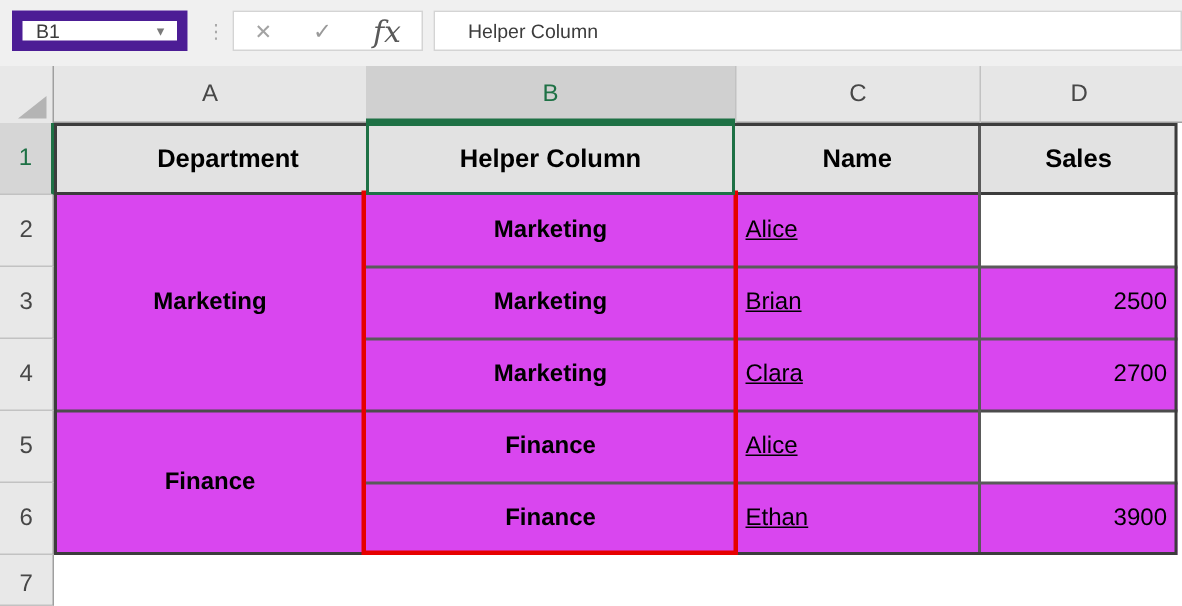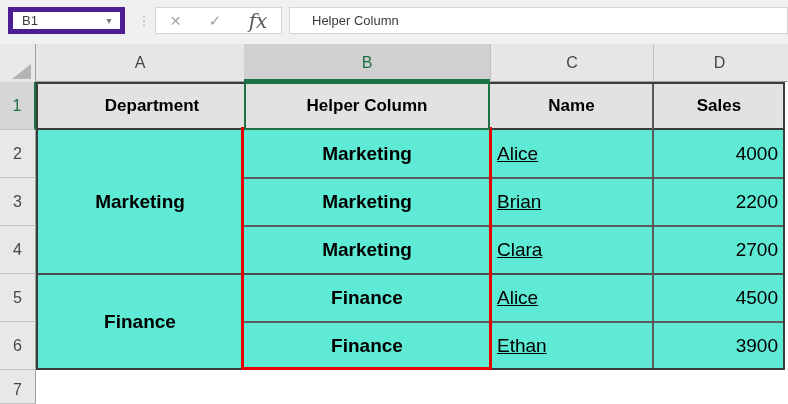--- a/index.html
+++ b/index.html
@@ -3,21 +3,21 @@
 <meta charset="utf-8">
 <style>
   * { margin:0; padding:0; box-sizing:border-box; }
   html,body { width:788px; height:404px; overflow:hidden; background:#fff;
     font-family:"Liberation Sans", sans-serif; }
   .stage { position:relative; width:788px; height:404px; background:#fff; }
 
   
   .chrome { position:absolute; left:0; top:0; width:788px; height:44px; background:#f0f0f0; }
   .namebox { position:absolute; left:8px; top:7px; width:117px; height:27px; background:#fff;
-    border:5px solid #4c1d95; display:flex; align-items:center; font-size:13px; color:#3c3c3c; }
+    border:7px solid #4c1d95; display:flex; align-items:center; font-size:13px; color:#3c3c3c; }
   .namebox .val { padding-left:9px; flex:1; }
   .namebox .arrow { width:22px; text-align:center; color:#7a7a7a; font-size:10px; }
   .dots { position:absolute; left:136px; top:7px; width:16px; height:27px; display:flex;
     align-items:center; justify-content:center; color:#a9a9a9; font-size:13px; letter-spacing:0; }
   .fxbox { position:absolute; left:155px; top:7px; width:127px; height:27px; background:#fff;
     border:1px solid #d4d4d4; display:flex; align-items:center; justify-content:space-around; }
   .icon-x { color:#a3a3a3; font-size:14px; }
   .icon-check { color:#9a9a9a; font-size:15px; }
   .icon-fx { color:#595959; font-size:20px; font-style:italic; font-family:"DejaVu Serif", serif; }
   .fbar { position:absolute; left:289px; top:7px; width:499px; height:27px; background:#fff;
@@ -42,21 +42,21 @@
 
   
   .rowhead { position:absolute; left:0; width:36px; height:48px; background:#e8e8e8;
     border-right:1px solid #9f9f9f; border-bottom:1px solid #c2c2c2; text-align:center;
     line-height:48px; font-size:16px; color:#474747; }
   .rowhead.sel { background:#d6d6d6; color:#1e7145; border-right:2px solid #1e7145; }
   .rh-1 { top:82px; }  .rh-2 { top:130px; } .rh-3 { top:178px; } .rh-4 { top:226px; }
   .rh-5 { top:274px; } .rh-6 { top:322px; } .rh-7 { top:370px; height:34px; line-height:40px; }
 
   
-  .cell { position:absolute; background:#5eead4; font-size:19px; color:#000;
+  .cell { position:absolute; background:#d946ef; font-size:16px; color:#000;
     display:flex; align-items:center; }
   .hdr { background:#e2e2e2; font-weight:bold; font-size:17px; justify-content:center; }
   .ctr { font-weight:bold; justify-content:center; }
   .left { justify-content:flex-start; padding-left:7px;text-decoration:underline; }
   .right { justify-content:flex-end; padding-right:7px; }
 
   .c-a1 { left:36px;  top:82px;  width:208px; height:48px;padding-left:24px; }
   .c-b1 { left:244px; top:82px;  width:246px; height:48px; border:2px solid #1e7145; z-index:6; }
   .c-c1 { left:490px; top:82px;  width:163px; height:48px; }
   .c-d1 { left:653px; top:82px;  width:132px; height:48px; }
@@ -133,24 +133,22 @@
   <div class="cell ctr col-b r4">Marketing</div>
   <div class="cell ctr col-b r5">Finance</div>
   <div class="cell ctr col-b r6">Finance</div>
 
   <div class="cell left col-c r2">Alice</div>
   <div class="cell left col-c r3">Brian</div>
   <div class="cell left col-c r4">Clara</div>
   <div class="cell left col-c r5">Alice</div>
   <div class="cell left col-c r6">Ethan</div>
 
-  <div class="cell right col-d r2">4000</div>
-  <div class="cell right col-d r3">2200</div>
+  <div class="cell right col-d r3">2500</div>
   <div class="cell right col-d r4">2700</div>
-  <div class="cell right col-d r5">4500</div>
   <div class="cell right col-d r6">3900</div>
 
   <div class="line l-under1"></div>
   <div class="line l-r23"></div>
   <div class="line l-r34"></div>
   <div class="line l-r45"></div>
   <div class="line l-r56"></div>
   <div class="line l-cd"></div>
   <div class="outline"></div>
 

